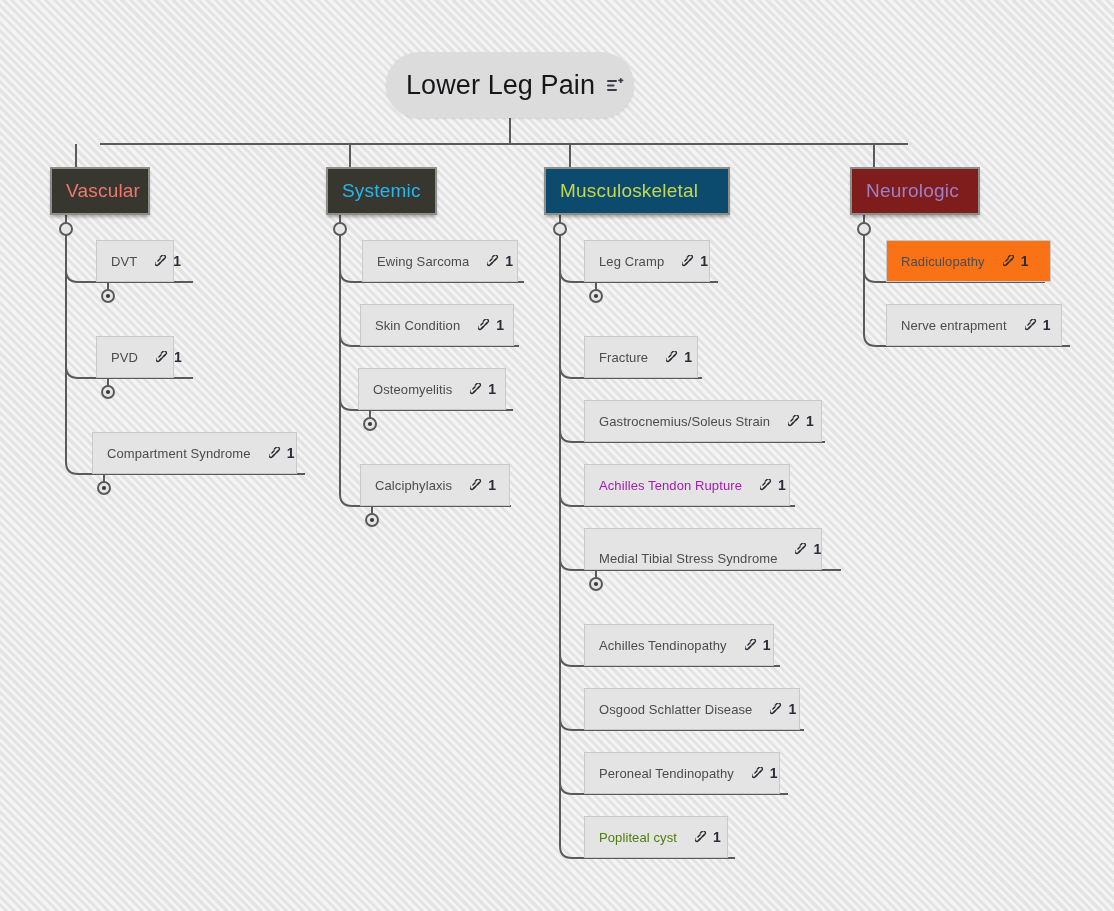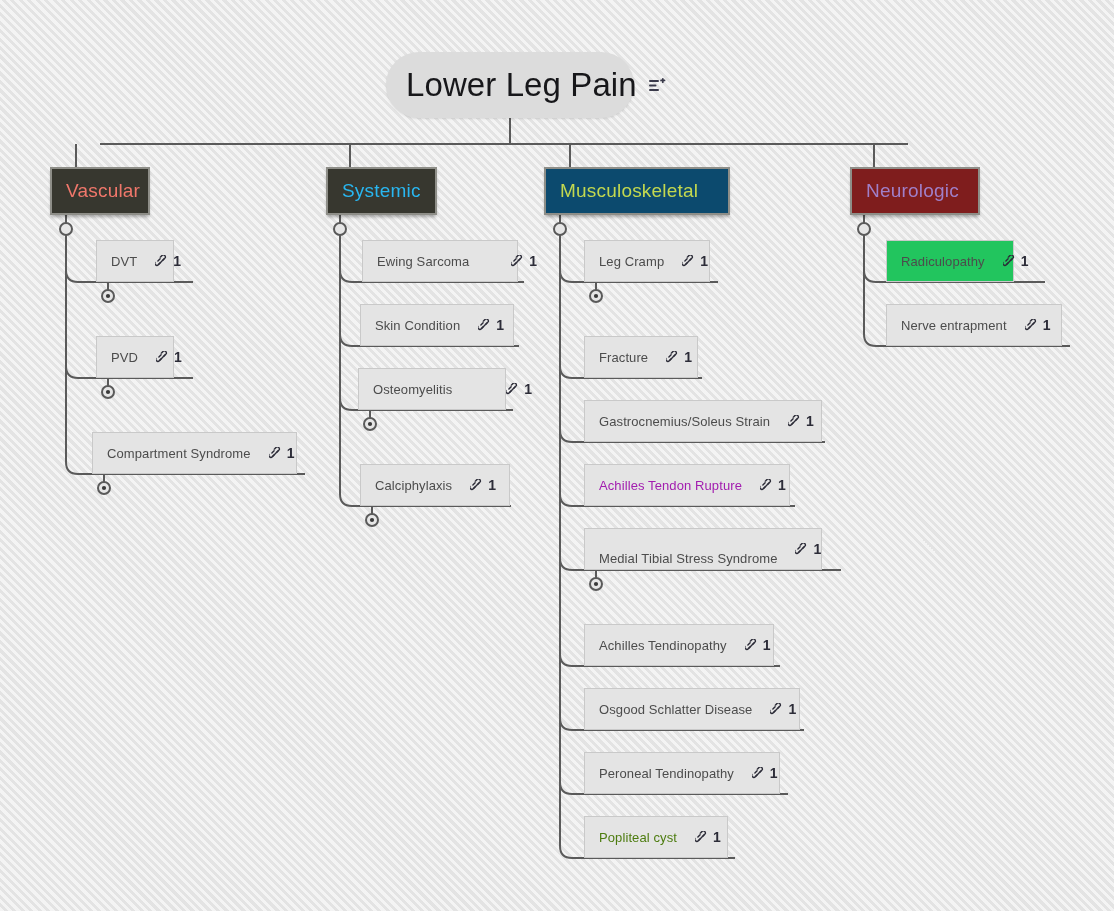--- a/index.html
+++ b/index.html
@@ -25,21 +25,21 @@
     position: absolute; left: 386px; top: 52px;
     width: 248px; height: 66px;
     background: #dcdcdc;
     border-radius: 33px;
     box-shadow: 0 1px 2px rgba(0,0,0,0.10);
     display: flex; align-items: center;
     padding: 0 22px 0 20px;
     z-index: 3;
   }
   .root-title {
-    font-size: 33px; color: #17171a; letter-spacing: .1px;
+    font-size: 27px; color: #17171a; letter-spacing: .1px;
     white-space: nowrap; font-weight: 400;
   }
   .root-icon { margin-left: 12px; display: flex; align-items: center; }
 
   
   .cat-header {
     position: absolute; z-index: 3;
     height: 48px;
     background: #37372f;
     border: 2px solid #8e8e88;
@@ -188,21 +188,21 @@
                 <path d="M4.4 9.6 L9.6 4.4"></path>
               </g>
             </svg>
           </span>
           <span class="leaf-count" style="color: rgb(44, 44, 56);">1</span>
         </span>
       </div>
       <div class="cat-header" style="left: 326px; top: 167px; width: 111px; background: rgb(55, 55, 47); border-color: rgb(142, 142, 136);">
         <span class="cat-label" style="color: rgb(41, 182, 240);">Systemic</span>
       </div>
-      <div class="leaf" style="left: 362px; top: 240px; width: 156px; background: rgb(228, 228, 228); border-color: rgb(201, 201, 201); gap: 24px;">
+      <div class="leaf" style="left: 362px; top: 240px; width: 156px; background: rgb(228, 228, 228); border-color: rgb(201, 201, 201);">
         <span class="leaf-label" style="color: rgb(76, 76, 76);">Ewing Sarcoma</span>
         <span class="leaf-meta">
           <span style="display: flex;">
             <svg class="link-icon" width="13" height="13" viewBox="0 0 14 14">
               <g fill="none" stroke="#2c2c38" stroke-width="1.5" stroke-linecap="round">
                 <path d="M5.3 8.7 L2.9 11.1 a2.4 2.4 0 0 1-3.0-3.0"></path>
                 <path d="M3.1 6.5 L5.5 4.1"></path>
                 <path d="M8.7 5.3 L11.1 2.9 a2.4 2.4 0 0 0-3.0-3.0 L5.7 2.3"></path>
                 <path d="M4.4 9.6 L9.6 4.4"></path>
               </g>
@@ -220,21 +220,21 @@
                 <path d="M5.3 8.7 L2.9 11.1 a2.4 2.4 0 0 1-3.0-3.0"></path>
                 <path d="M3.1 6.5 L5.5 4.1"></path>
                 <path d="M8.7 5.3 L11.1 2.9 a2.4 2.4 0 0 0-3.0-3.0 L5.7 2.3"></path>
                 <path d="M4.4 9.6 L9.6 4.4"></path>
               </g>
             </svg>
           </span>
           <span class="leaf-count" style="color: rgb(44, 44, 56);">1</span>
         </span>
       </div>
-      <div class="leaf" style="left: 358px; top: 368px; width: 148px; background: rgb(228, 228, 228); border-color: rgb(201, 201, 201); gap: 36px;">
+      <div class="leaf" style="left: 358px; top: 368px; width: 148px; background: rgb(228, 228, 228); border-color: rgb(201, 201, 201);">
         <span class="leaf-label" style="color: rgb(76, 76, 76);">Osteomyelitis</span>
         <span class="leaf-meta">
           <span style="display: flex;">
             <svg class="link-icon" width="13" height="13" viewBox="0 0 14 14">
               <g fill="none" stroke="#2c2c38" stroke-width="1.5" stroke-linecap="round">
                 <path d="M5.3 8.7 L2.9 11.1 a2.4 2.4 0 0 1-3.0-3.0"></path>
                 <path d="M3.1 6.5 L5.5 4.1"></path>
                 <path d="M8.7 5.3 L11.1 2.9 a2.4 2.4 0 0 0-3.0-3.0 L5.7 2.3"></path>
                 <path d="M4.4 9.6 L9.6 4.4"></path>
               </g>
@@ -402,21 +402,21 @@
                 <path d="M4.4 9.6 L9.6 4.4"></path>
               </g>
             </svg>
           </span>
           <span class="leaf-count" style="color: rgb(44, 44, 56);">1</span>
         </span>
       </div>
       <div class="cat-header" style="left: 850px; top: 167px; width: 130px; background: #7f1d1d; border-color: rgb(142, 142, 136);">
         <span class="cat-label" style="color: rgb(160, 127, 200);">Neurologic</span>
       </div>
-      <div class="leaf" style="left: 886px; top: 240px; width: 128px; background: #22c55e; border-color: rgb(201, 201, 201);">
+      <div class="leaf" style="left: 886px; top: 240px; width: 165px; background: #f97316; border-color: rgb(201, 201, 201);">
         <span class="leaf-label" style="color: rgb(76, 76, 76);">Radiculopathy</span>
         <span class="leaf-meta">
           <span style="display: flex;">
             <svg class="link-icon" width="13" height="13" viewBox="0 0 14 14">
               <g fill="none" stroke="#2c2c38" stroke-width="1.5" stroke-linecap="round">
                 <path d="M5.3 8.7 L2.9 11.1 a2.4 2.4 0 0 1-3.0-3.0"></path>
                 <path d="M3.1 6.5 L5.5 4.1"></path>
                 <path d="M8.7 5.3 L11.1 2.9 a2.4 2.4 0 0 0-3.0-3.0 L5.7 2.3"></path>
                 <path d="M4.4 9.6 L9.6 4.4"></path>
               </g>

